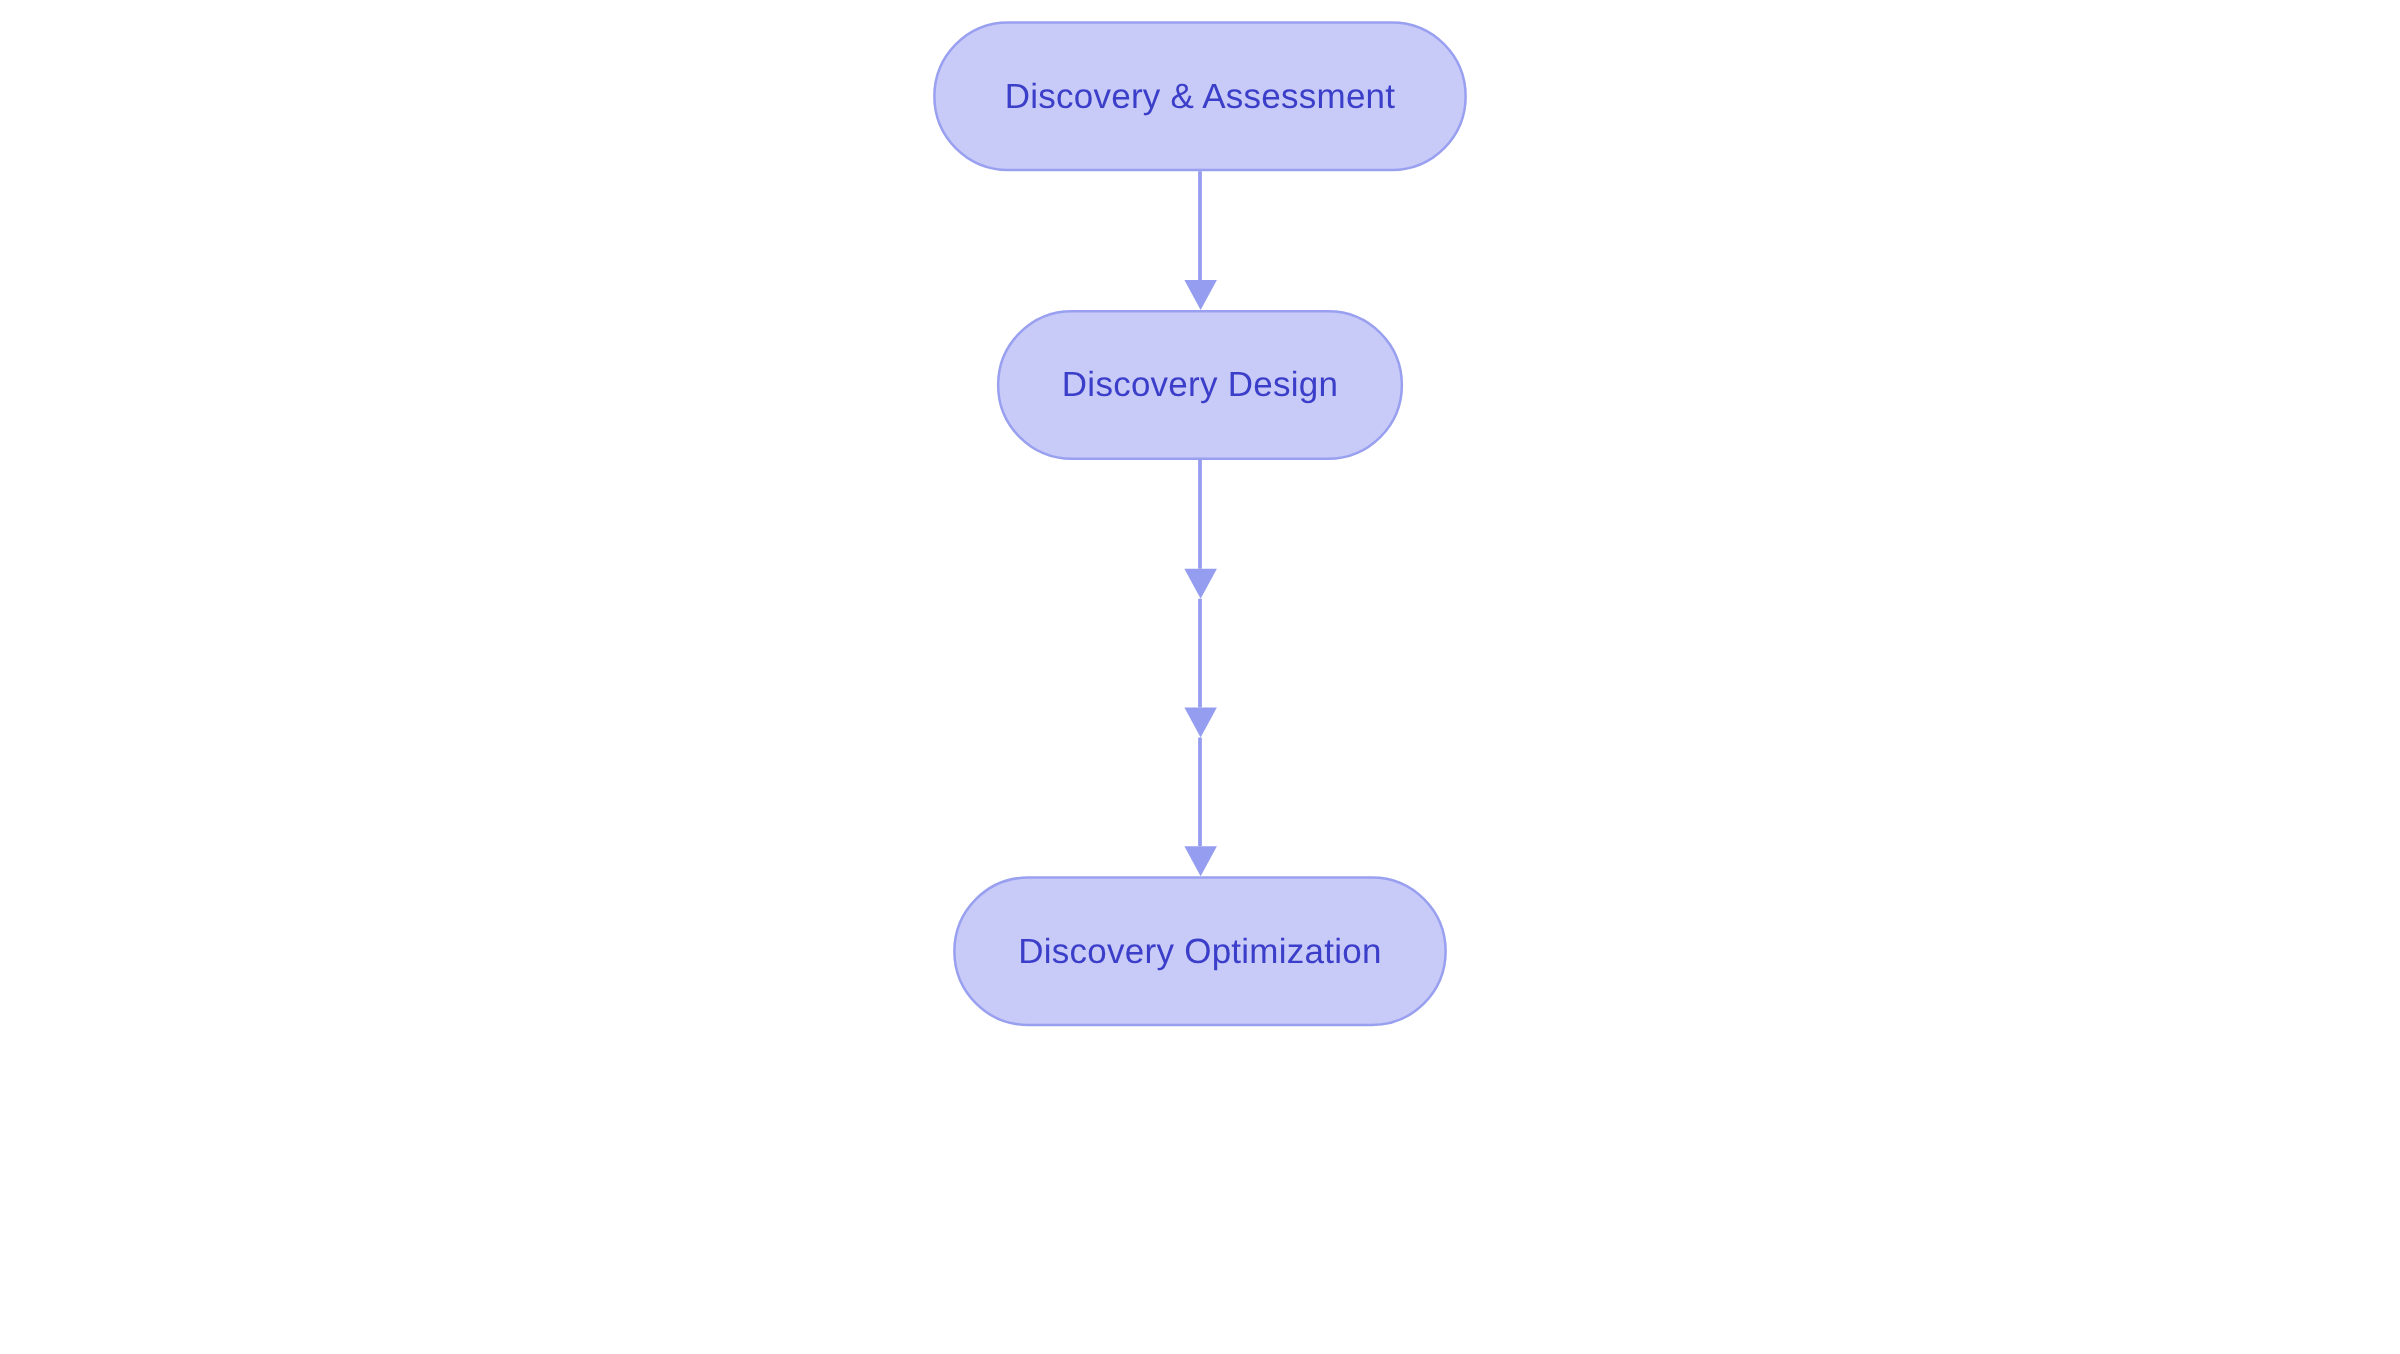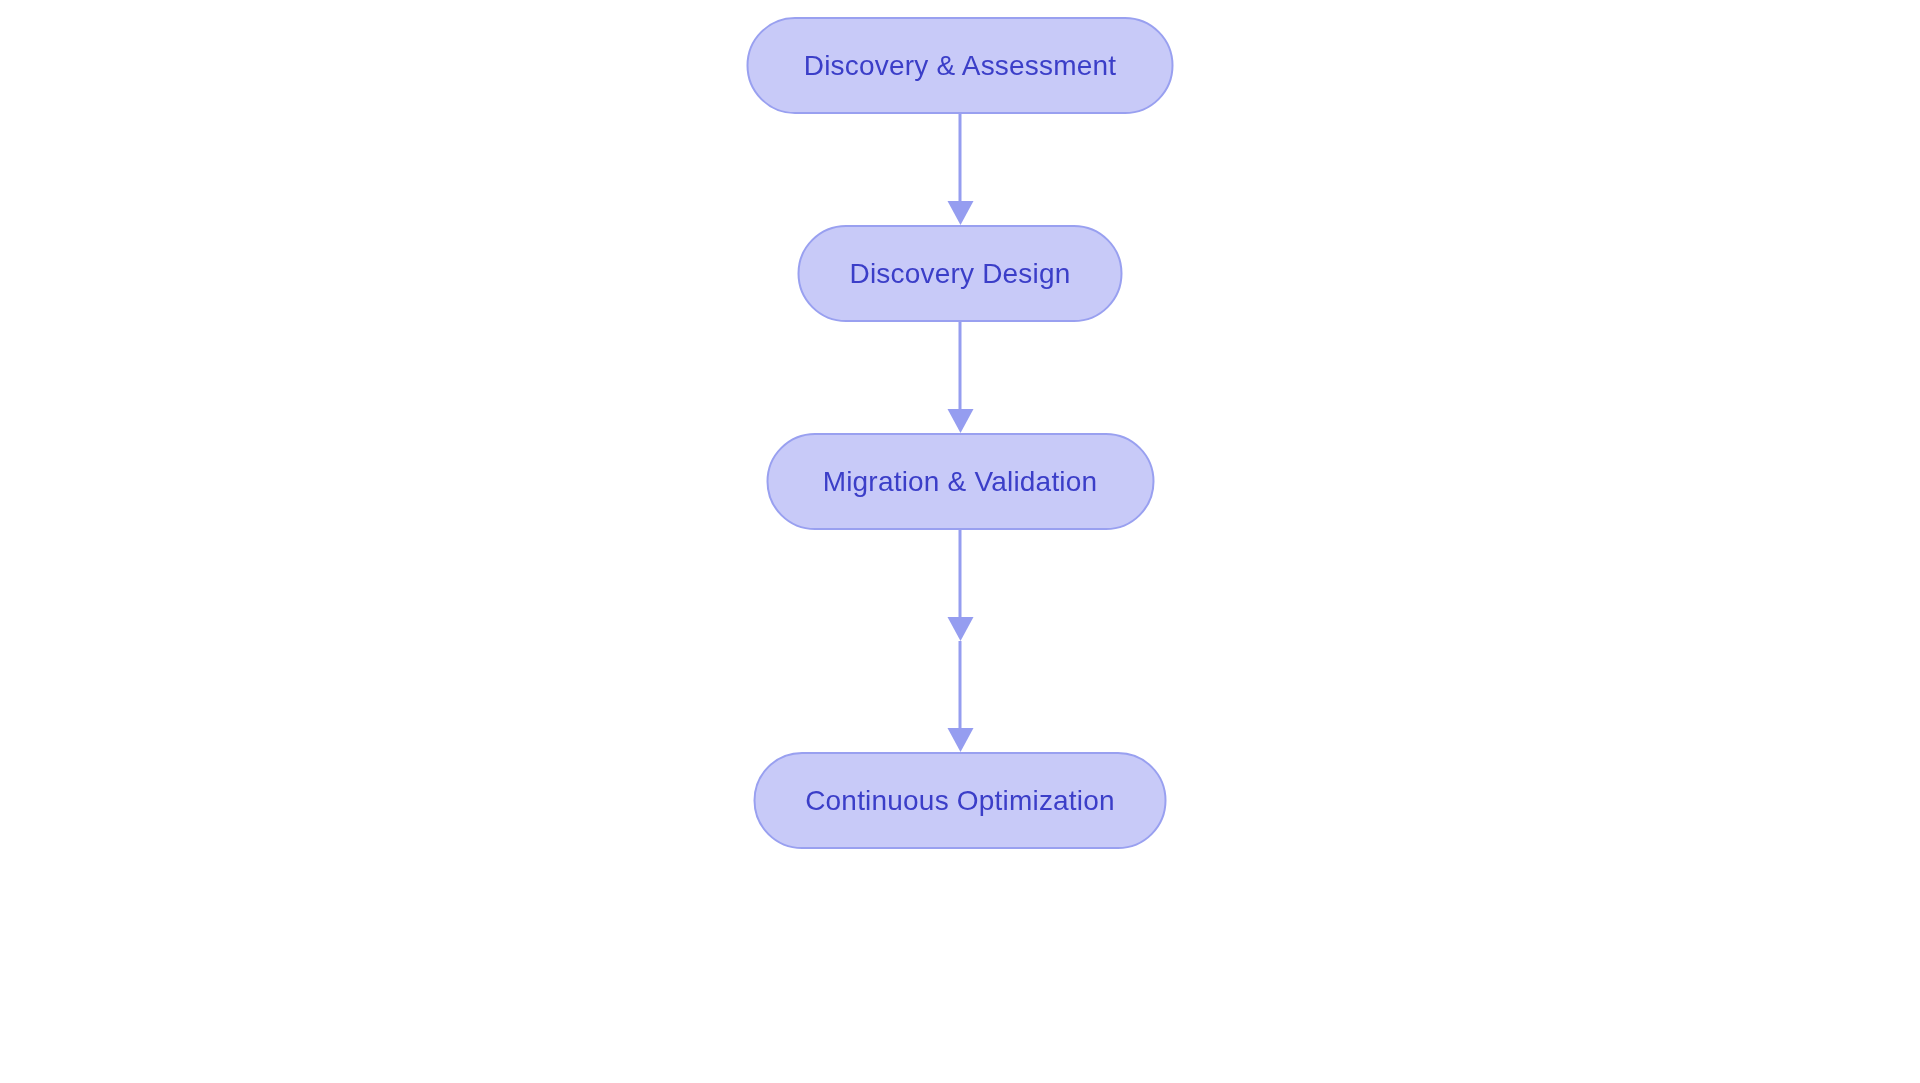--- a/index.html
+++ b/index.html
@@ -26,21 +26,21 @@
   .flow {
     position: absolute;
     top: 17px;
     left: 50%;
     transform: translateX(-50%);
     display: flex;
     flex-direction: column;
     align-items: center;
   }
   .node {
-    height: 97px;
+    height: 120px;
     border-radius: 60px;
     background: var(--node-fill);
     border: 2px solid var(--node-border);
     color: var(--node-text);
     font-size: 28px;
     letter-spacing: 0.2px;
     display: flex;
     align-items: center;
     justify-content: center;
     padding: 0 50px;
@@ -88,33 +88,30 @@
 
     <div class="node">
       <span>Discovery Design</span>
     </div>
 
     <div class="arrow">
       <div class="arrow-line"></div>
       <div class="arrow-head"></div>
     </div>
 
-    <div class="node">
-      <span>Migration &amp; Validation</span>
-    </div>
 
     <div class="arrow">
       <div class="arrow-line"></div>
       <div class="arrow-head"></div>
     </div>
 
 
     <div class="arrow">
       <div class="arrow-line"></div>
       <div class="arrow-head"></div>
     </div>
 
     <div class="node">
-      <span>Continuous Optimization</span>
+      <span>Discovery Optimization</span>
     </div>
 
   </div>
 </div>
 
 </body></html>

